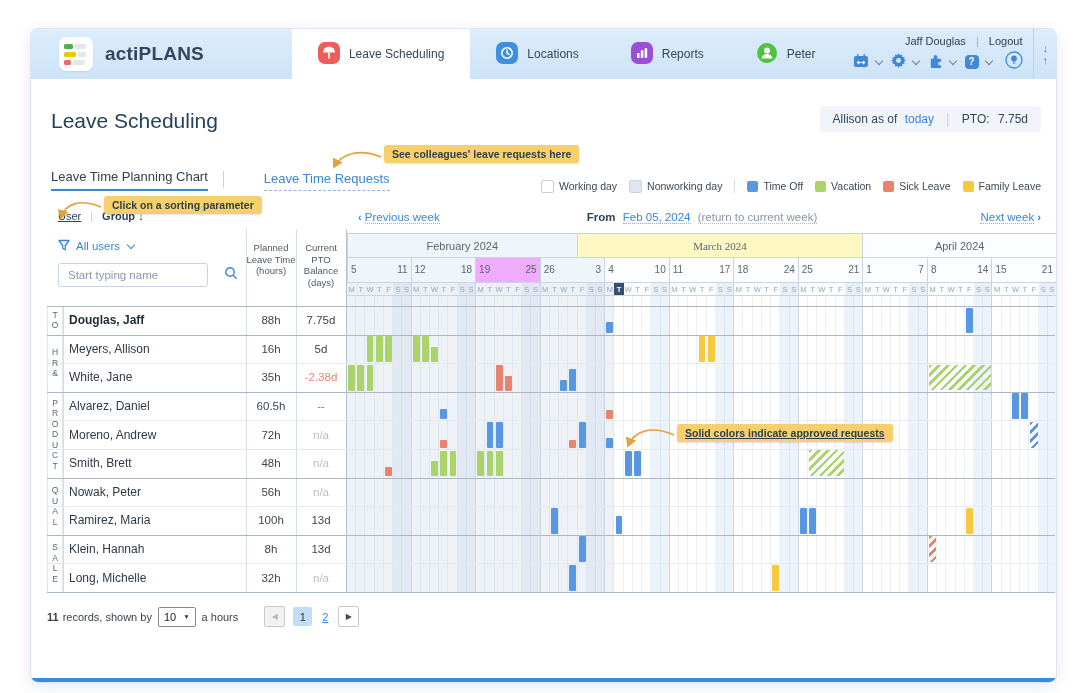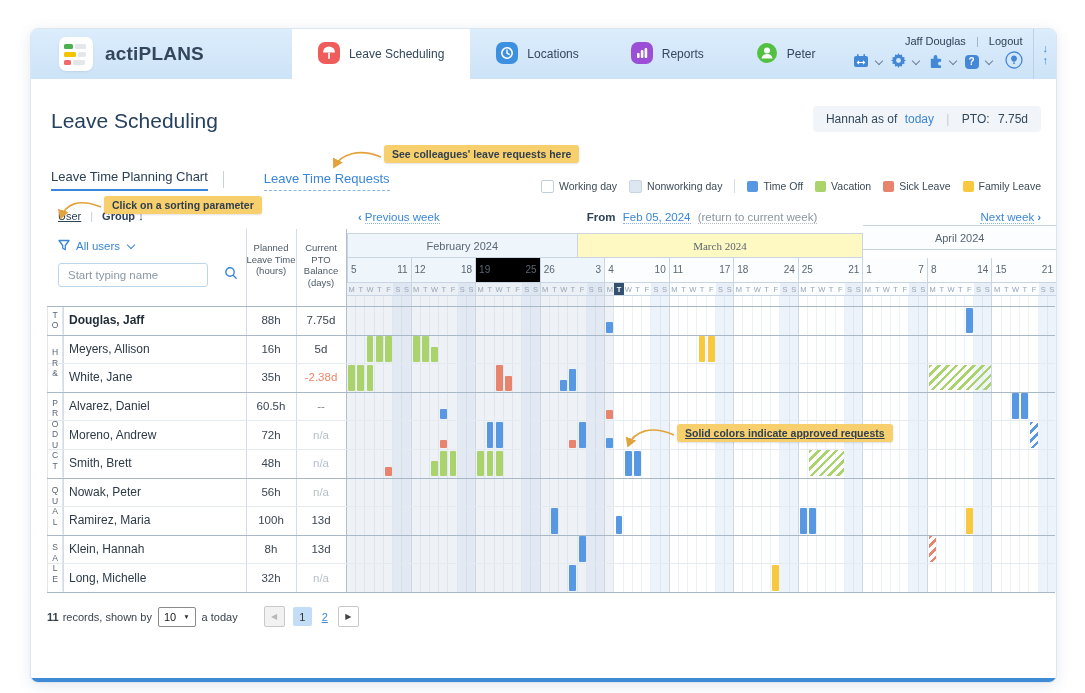--- a/index.html
+++ b/index.html
@@ -200,21 +200,21 @@
       </div>
     </div>
     <div class="scrollarrows">
       <span>↓</span>
       <span>↑</span>
     </div>
   </div>
 
   <div class="abs pagetitle">Leave Scheduling</div>
   <div class="abs balancebox">
-    <span>Hannah as of</span>
+    <span>Allison as of</span>
     <span class="lnk" style="margin-left:4px;">today</span>
     <span class="sep">|</span>
     <span>PTO:</span>
     <span style="margin-left:5px;">7.75d</span>
   </div>
 
   <div class="abs viewtabs">
     <span class="vtab1">Leave Time Planning Chart</span>
     <span class="vtdiv"></span>
     <span class="vtab2">Leave Time Requests</span>
@@ -273,21 +273,21 @@
   <div class="abs colhead" style="left:215px;top:213px;">Planned Leave Time (hours)</div>
   <div class="abs colhead" style="left:265px;top:213px;">Current PTO Balance (days)</div>
 
   <div class="abs footer">
     <b>11</b>
     <span>records, shown by</span>
     <span class="selbox">
       <span>10</span>
           <span class="tri">▼</span>
     </span>
-    <span>a today</span>
+    <span>a hours</span>
     <span class="pager">
       <span class="pbtn disabled">◀</span>
       <span class="pcur">1</span>
       <span class="plink">2</span>
       <span class="pbtn">▶</span>
     </span>
   </div>
 
   <div class="cnav" style="left:324px;">
     <span class="carr">‹</span><span class="clink">Previous week</span>
@@ -374,30 +374,30 @@
         <div class="daycol" style="left: 952.234px; top: 267px; width: 9.22078px; height: 296px; background: rgb(237, 243, 251); border-right: 1px solid rgb(204, 215, 226);"></div>
         <div class="daycol" style="left: 961.455px; top: 267px; width: 9.22078px; height: 296px; background: rgb(255, 255, 255); border-right: 1px solid rgba(150, 175, 200, 0.18);"></div>
         <div class="daycol" style="left: 970.675px; top: 267px; width: 9.22078px; height: 296px; background: rgb(255, 255, 255); border-right: 1px solid rgba(150, 175, 200, 0.18);"></div>
         <div class="daycol" style="left: 979.896px; top: 267px; width: 9.22078px; height: 296px; background: rgb(255, 255, 255); border-right: 1px solid rgba(150, 175, 200, 0.18);"></div>
         <div class="daycol" style="left: 989.117px; top: 267px; width: 9.22078px; height: 296px; background: rgb(255, 255, 255); border-right: 1px solid rgba(150, 175, 200, 0.18);"></div>
         <div class="daycol" style="left: 998.338px; top: 267px; width: 9.22078px; height: 296px; background: rgb(255, 255, 255); border-right: 1px solid rgba(150, 175, 200, 0.18);"></div>
         <div class="daycol" style="left: 1007.56px; top: 267px; width: 9.22078px; height: 296px; background: rgb(237, 243, 251); border-right: 1px solid rgba(150, 175, 200, 0.18);"></div>
         <div class="daycol" style="left: 1016.78px; top: 267px; width: 9.22078px; height: 296px; background: rgb(237, 243, 251); border-right: 1px solid rgb(204, 215, 226);"></div>
         <div class="mcell" style="left: 316px; top: 204px; width: 230.519px; height: 25px; background: rgb(238, 245, 251); border-left: 1px solid rgb(201, 213, 226);">February 2024</div>
         <div class="mcell" style="left: 546.519px; top: 204px; width: 285.844px; height: 25px; background: #fef9c3; font-family: Liberation Serif, serif;">March 2024</div>
-        <div class="mcell" style="left: 832.364px; top: 196px; width: 193.636px; height: 25px; background: rgb(251, 253, 255);">April 2024</div>
+        <div class="mcell" style="left: 832.364px; top: 204px; width: 193.636px; height: 25px; background: rgb(251, 253, 255);">April 2024</div>
         <div class="wcell" style="left: 316px; top: 229px; width: 64.5455px; height: 25px; background: rgb(238, 245, 251); border-top: none; border-left: 1px solid rgb(201, 213, 226);">
           <span class="wnum" style="left: 3px;">5</span>
           <span class="wnum" style="right: 3px;">11</span>
         </div>
         <div class="wcell" style="left: 380.545px; top: 229px; width: 64.5455px; height: 25px; background: rgb(238, 245, 251); border-top: none;">
           <span class="wnum" style="left: 3px;">12</span>
           <span class="wnum" style="right: 3px;">18</span>
         </div>
-        <div class="wcell" style="left: 445.091px; top: 229px; width: 64.5455px; height: 25px; background: #000000; border-top: none; text-align: center;">
+        <div class="wcell" style="left: 445.091px; top: 229px; width: 64.5455px; height: 25px; background: #f0abfc; border-top: none; text-align: center;">
           <span class="wnum" style="left: 3px;">19</span>
           <span class="wnum" style="right: 3px;">25</span>
         </div>
         <div class="wcell" style="left: 509.636px; top: 229px; width: 64.5455px; height: 25px; background: rgb(238, 245, 251); border-top: none;">
           <span class="wnum" style="left: 3px;">26</span>
           <span class="wnum" style="right: 3px;">3</span>
         </div>
         <div class="wcell" style="left: 574.182px; top: 229px; width: 64.5455px; height: 25px; background: rgb(251, 253, 255); border-top: none;">
           <span class="wnum" style="left: 3px;">4</span>
           <span class="wnum" style="right: 3px;">10</span>

